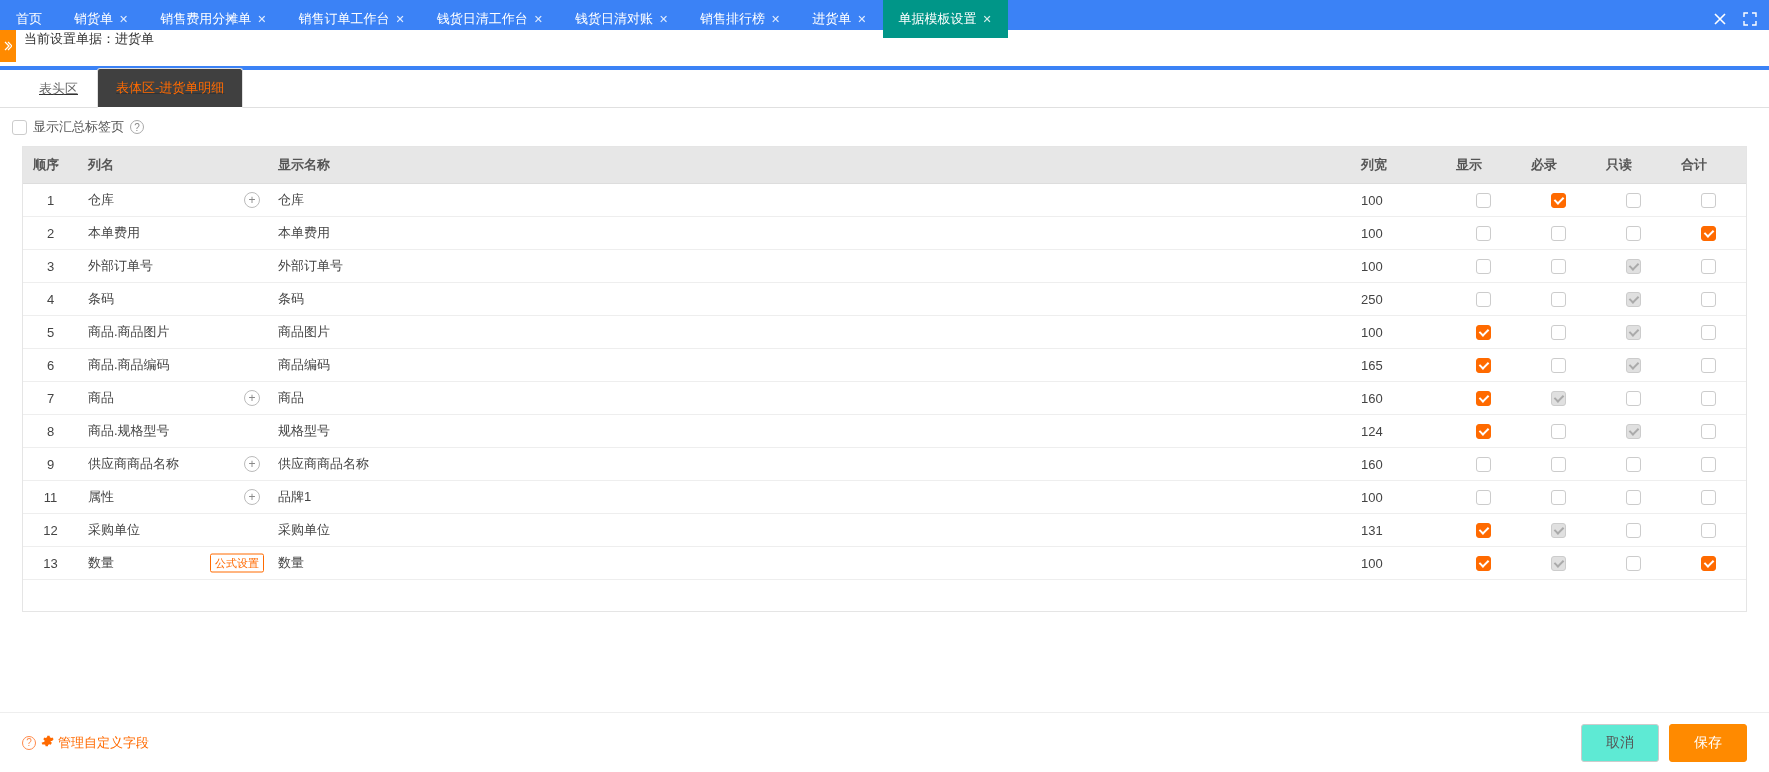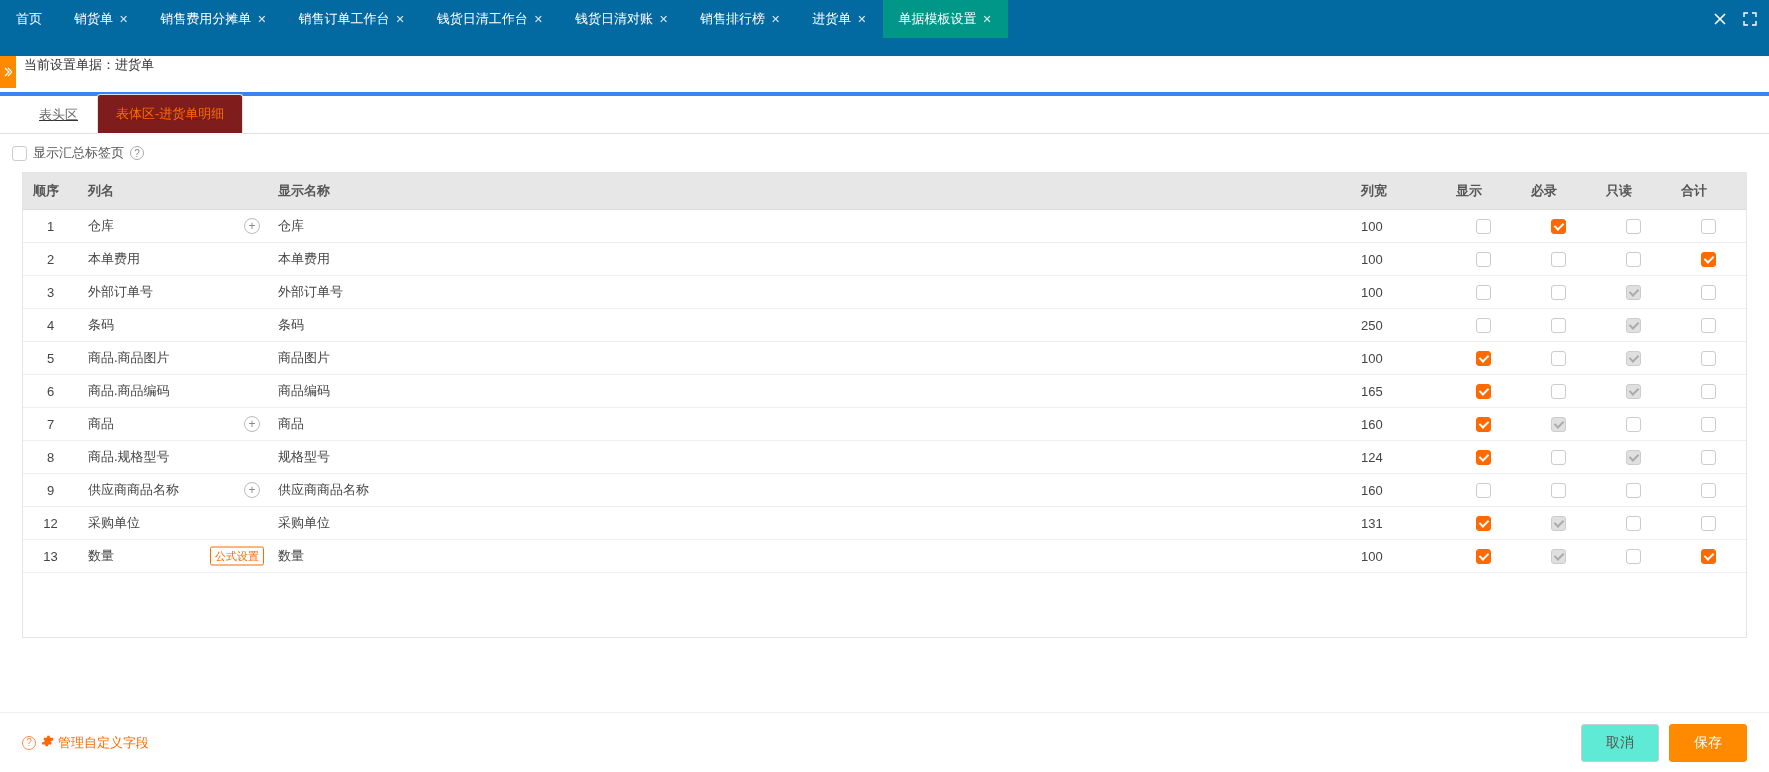--- a/index.html
+++ b/index.html
@@ -1,31 +1,31 @@
 <!DOCTYPE html>
 <html><head>
   <meta charset="utf-8">
   <style>
     * { box-sizing: border-box; margin: 0; padding: 0; }
     body { font-family: -apple-system, "Microsoft YaHei", sans-serif; font-size: 13px; color: #333; background: #fff; height: 772px; width: 1769px; overflow: hidden; }
     
-    .top-tabs { background: #0369a1; height: 56px; display: flex; align-items: center; position: relative; }
+    .top-tabs { background: #3b82f6; height: 30px; display: flex; align-items: center; position: relative; }
     .top-tabs .tab { padding: 0 16px; height: 38px; display: flex; align-items: center; color: #fff; cursor: pointer; font-size: 13px; }
     .top-tabs .tab.active { background: #009688; }
     .top-tabs .tab .close { margin-left: 6px; font-size: 11px; opacity: 0.85; }
     .top-tabs .right-icons { position: absolute; right: 8px; top: 0; height: 38px; display: flex; align-items: center; gap: 8px; }
     .top-tabs .right-icons .icon { color: #fff; width: 22px; height: 22px; display: flex; align-items: center; justify-content: center; cursor: pointer; }
     
     .breadcrumb-bar { height: 40px; display: flex; align-items: flex-start; border-bottom: 4px solid #3b82f6; }
     .expand-btn { background: #ff8a00; color: #fff; width: 16px; height: 32px; display: flex; align-items: center; justify-content: center; cursor: pointer; font-size: 12px; }
     .breadcrumb-text { padding: 0 8px; font-size: 13px; color: #333; }
     
     .sub-tabs { display: flex; border-bottom: 1px solid #e0e0e0; padding: 0 20px; height: 38px; align-items: flex-end; text-decoration: underline; }
     .sub-tab { padding: 10px 18px; cursor: pointer; font-size: 13px; color: #666; border: 1px solid transparent; border-bottom: none; position: relative; top: 1px; }
-    .sub-tab.active { color: #ff6a00; border-color: #e0e0e0; border-bottom: 1px solid #fff; background: #7f1d1d; border-radius: 3px 3px 0 0; }
+    .sub-tab.active { color: #ff6a00; border-color: #e0e0e0; border-bottom: 1px solid #fff; background: #404040; border-radius: 3px 3px 0 0; }
     
     .options-row { padding: 10px 12px; display: flex; align-items: center; gap: 6px; font-size: 13px; color: #555; }
     .help-icon { display: inline-flex; width: 14px; height: 14px; border: 1px solid #aaa; border-radius: 50%; align-items: center; justify-content: center; font-size: 10px; color: #888; cursor: pointer; }
     
     .table-wrap { padding: 0 22px; position: relative; border-radius: 20px; }
     .table-scroll { height: 466px; overflow-y: auto; border: 1px solid #e5e5e5; }
     .table-scroll::-webkit-scrollbar { width: 10px; }
     .table-scroll::-webkit-scrollbar-thumb { background: #c0c0c0; border-radius: 5px; }
     .table-scroll::-webkit-scrollbar-track { background: #f4f4f4; }
     
@@ -239,20 +239,30 @@
             <td class="col-seq">9</td>
             <td class="col-name"><span>供应商商品名称</span><span class="plus-btn">+</span></td>
             <td class="col-disp">供应商商品名称</td>
             <td class="col-width">160</td>
             <td class="col-chk"><span class="chk"></span></td>
             <td class="col-chk"><span class="chk"></span></td>
             <td class="col-chk"><span class="chk"></span></td>
             <td class="col-chk"><span class="chk"></span></td>
           </tr>
           <tr>
+            <td class="col-seq">11</td>
+            <td class="col-name"><span>属性</span><span class="plus-btn">+</span></td>
+            <td class="col-disp">品牌1</td>
+            <td class="col-width">100</td>
+            <td class="col-chk"><span class="chk"></span></td>
+            <td class="col-chk"><span class="chk"></span></td>
+            <td class="col-chk"><span class="chk"></span></td>
+            <td class="col-chk"><span class="chk"></span></td>
+          </tr>
+          <tr>
             <td class="col-seq">12</td>
             <td class="col-name"><span>采购单位</span></td>
             <td class="col-disp">采购单位</td>
             <td class="col-width">131</td>
             <td class="col-chk"><span class="chk checked"></span></td>
             <td class="col-chk"><span class="chk checked disabled"></span></td>
             <td class="col-chk"><span class="chk"></span></td>
             <td class="col-chk"><span class="chk"></span></td>
           </tr>
           <tr>

